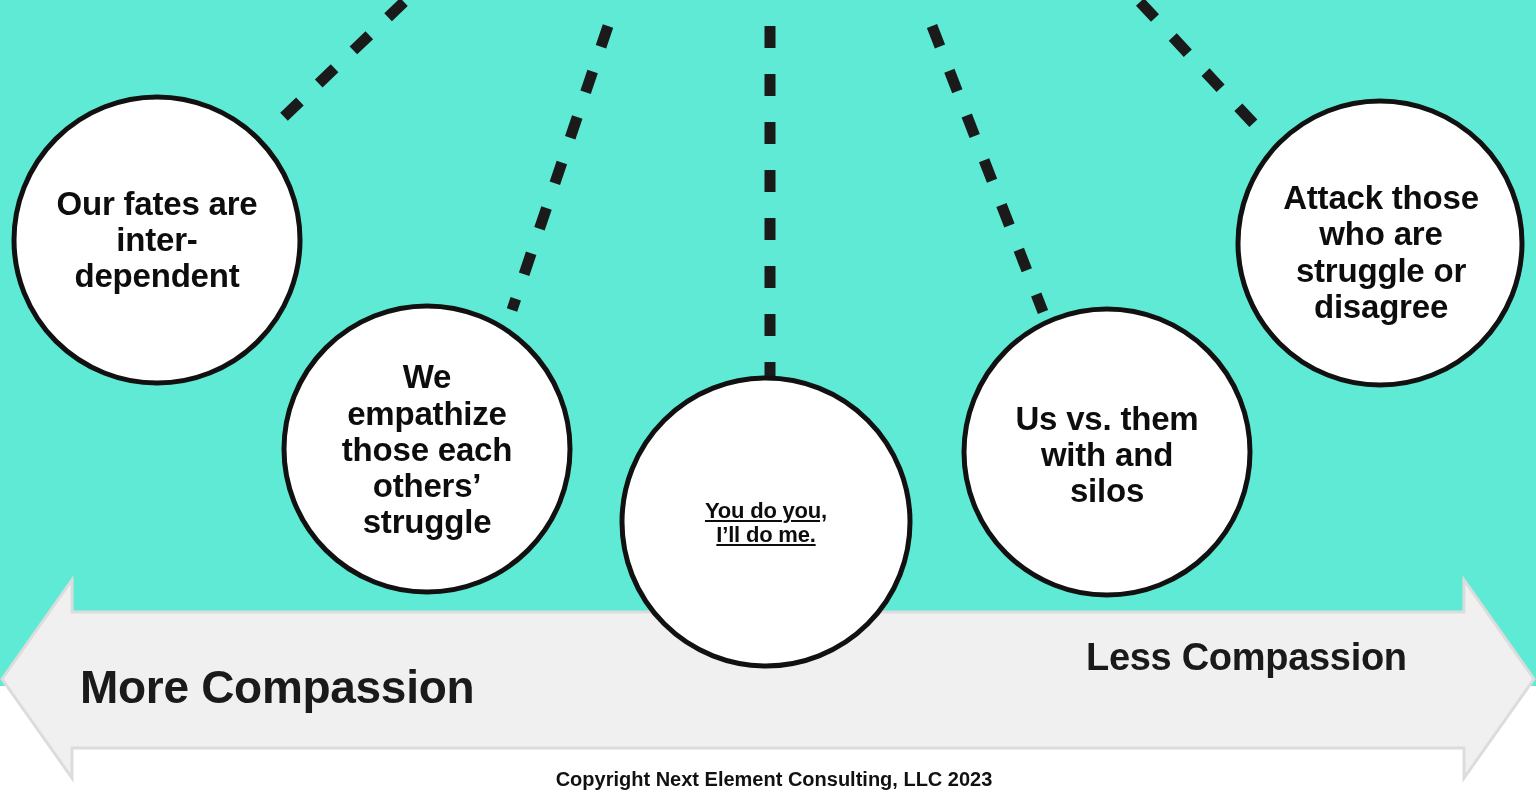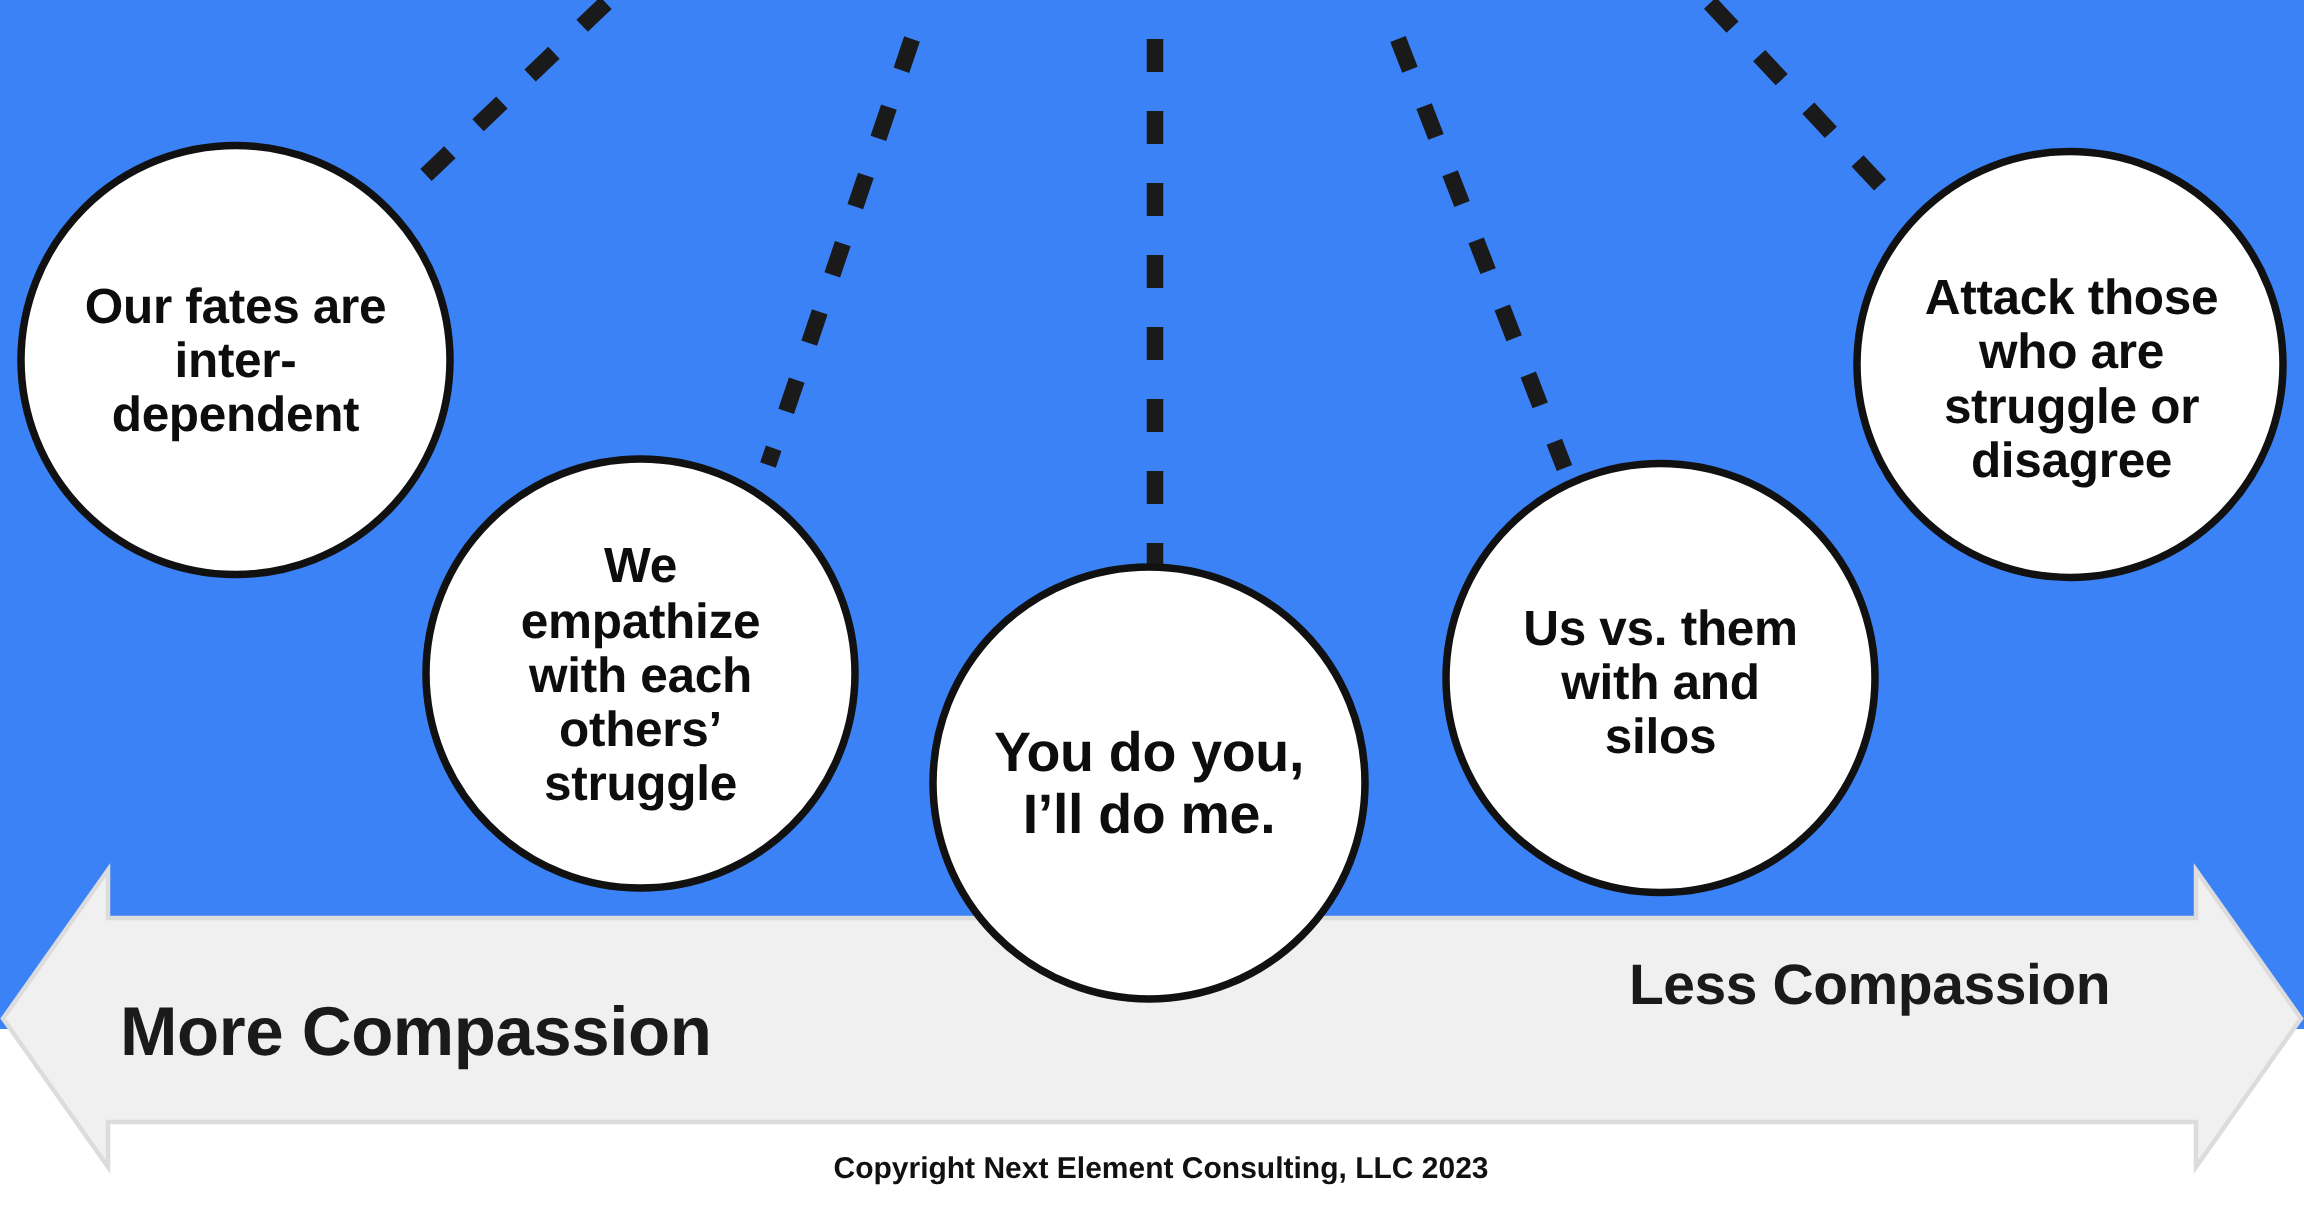--- a/index.html
+++ b/index.html
@@ -10,21 +10,21 @@
   body {
     width: 1536px;
     height: 810px;
     font-family: "Liberation Sans", sans-serif;
     overflow: hidden;
   }
   #stage {
     position: relative;
     width: 1536px;
     height: 686px;
-    background: #3b82f6;
+    background: #5eead4;
   }
   #canvas {
     position: absolute;
     left: 0;
     top: 0;
     width: 1536px;
     height: 810px;
   }
   .bubble-label {
     position: absolute;
@@ -82,25 +82,25 @@
         <circle cx="1380" cy="243" r="142" fill="#ffffff" stroke="#111111" stroke-width="5"></circle>
       </g>
   </svg>
 
   <div class="bubble-label" style="left:30px; top:160px; width:254px; height:160px; font-size:33px;">Our fates are
 inter-
 dependent</div>
 
   <div class="bubble-label" style="left:300px; top:330px; width:254px; height:240px; font-size:33px;">We
 empathize
-with each
+those each
 others’
 struggle</div>
 
-  <div class="bubble-label" style="left:630px; top:468px; width:272px; height:110px; font-size:37px;">You do you,
+  <div class="bubble-label" style="left:630px; top:468px; width:272px; height:110px; font-size:22px;text-decoration:underline;">You do you,
 I’ll do me.</div>
 
   <div class="bubble-label" style="left:980px; top:375px; width:254px; height:160px; font-size:33px;">Us vs. them
 with and
 silos</div>
 
   <div class="bubble-label" style="left:1254px; top:150px; width:254px; height:205px; font-size:33px;">Attack those
 who are
 struggle or
 disagree</div>

